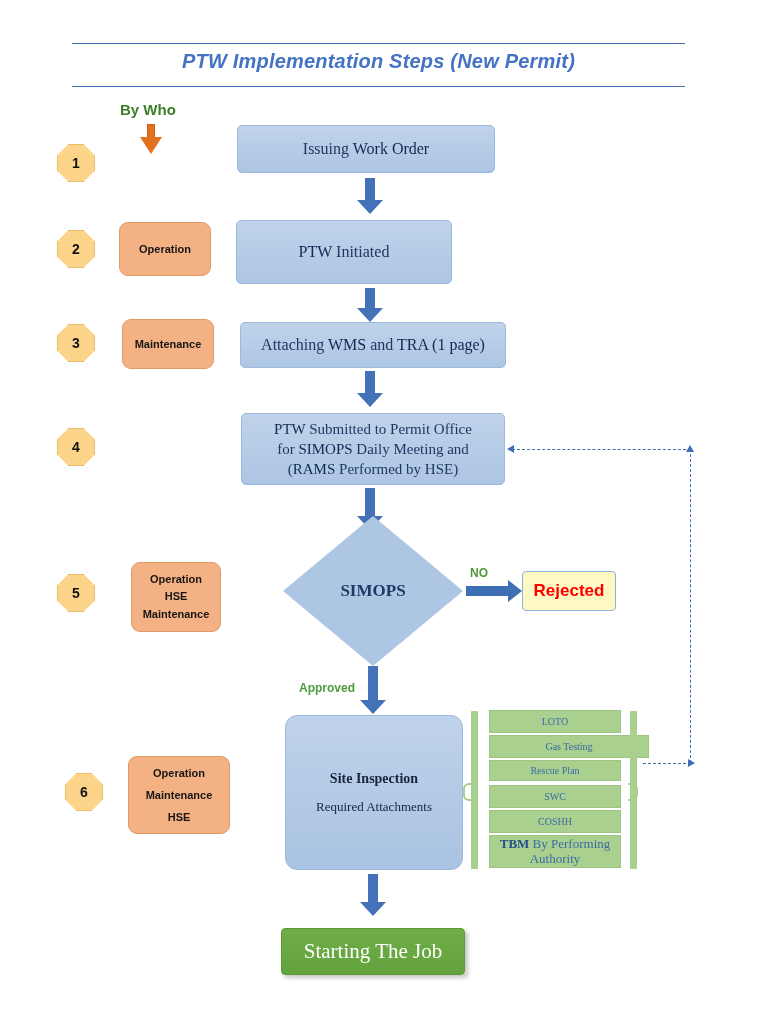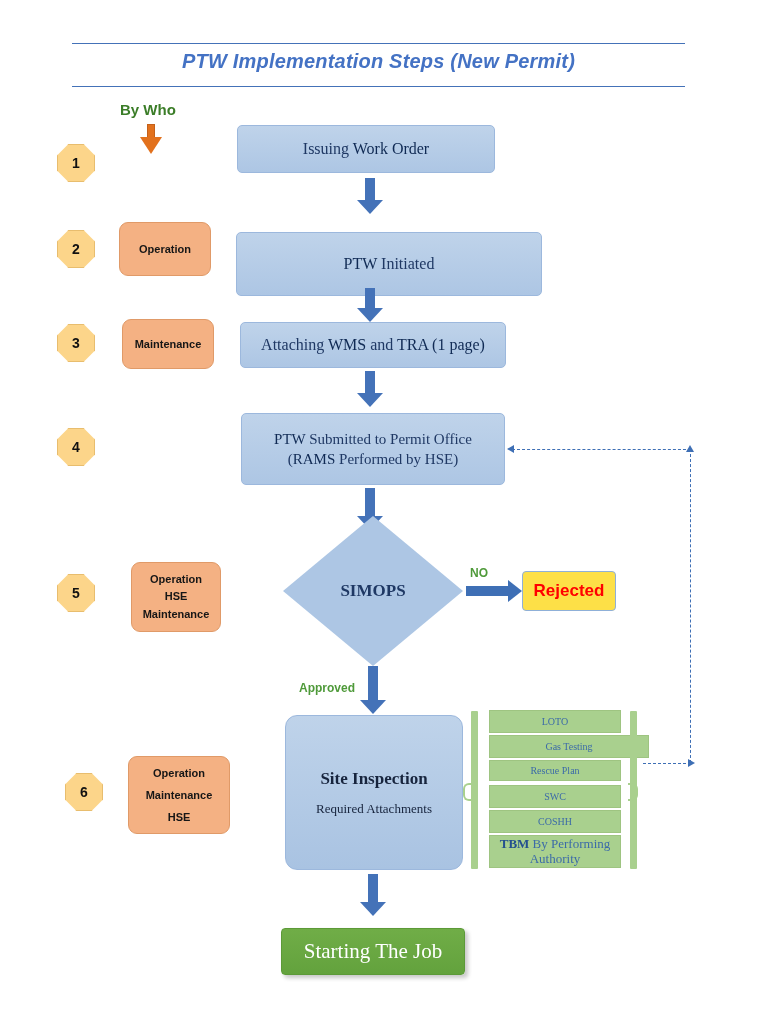--- a/index.html
+++ b/index.html
@@ -200,21 +200,21 @@
     position: absolute;
     font-family: "Liberation Sans", sans-serif;
     font-size: 12px;
     font-weight: bold;
     color: #4f9a3a;
   }
 
   
   #rejected-box {
     position: absolute;
-    background: #fde047;
+    background: #fef9c3;
     border: 1px solid #8fb0d8;
     border-radius: 4px;
     box-sizing: border-box;
     display: flex;
     align-items: center;
     justify-content: center;
     font-family: "Liberation Sans", sans-serif;
     font-size: 17px;
     font-weight: bold;
     color: #ff0000;
@@ -238,21 +238,21 @@
     border-radius: 12px;
     box-sizing: border-box;
     display: flex;
     flex-direction: column;
     align-items: center;
     justify-content: center;
     font-family: "Liberation Serif", serif;
     color: #17243d;
   }
   #site-inspection-title {
-    font-size: 17px;
+    font-size: 14px;
     font-weight: bold;
     margin-bottom: 12px;
   }
   #site-inspection-subtitle {
     font-size: 13px;
   }
 
   
   .attach-item {
     position: absolute;
@@ -359,21 +359,21 @@
     <span class="shaft" style="height:24px;"></span>
     <span class="head" style="top:22px;"></span>
   </div>
 
   <div class="step-octagon" style="left:57px; top:230px;">2</div>
 
   <div class="role-box" style="left:119px; top:222px; width:92px; height:54px;">
     <span>Operation</span>
   </div>
 
-  <div class="proc-box" id="box-ptw-initiated" style="left:236px; top:220px; width:306px; height:64px;margin-top:12px;">
+  <div class="proc-box" id="box-ptw-initiated" style="left:236px; top:220px; width:216px; height:64px;">
     <span><b>PTW</b><span> Initiated</span></span>
   </div>
 
   <div class="blue-arrow-down" style="left:357px; top:288px; height:34px;">
     <span class="shaft" style="height:22px;"></span>
     <span class="head" style="top:20px;"></span>
   </div>
 
   <div class="step-octagon" style="left:57px; top:324px;">3</div>
 
@@ -390,20 +390,23 @@
     <span class="head" style="top:22px;"></span>
   </div>
 
   <div class="step-octagon" style="left:57px; top:428px;">4</div>
 
   <div class="proc-box" id="box-ptw-submitted" style="left:241px; top:413px; width:264px; height:72px; flex-direction:column; font-size:15px;">
     <div>
       <b>PTW</b><span> Submitted to Permit Office</span>
     </div>
     <div>
+      <span>for </span><b>SIMOPS</b><span> Daily Meeting and</span>
+    </div>
+    <div>
       <span>(</span><b>RAMS</b><span> Performed by HSE)</span>
     </div>
   </div>
 
 
   <div class="blue-arrow-down" style="left:357px; top:488px; height:42px;">
     <span class="shaft" style="height:30px;"></span>
     <span class="head" style="top:28px;"></span>
   </div>
 

